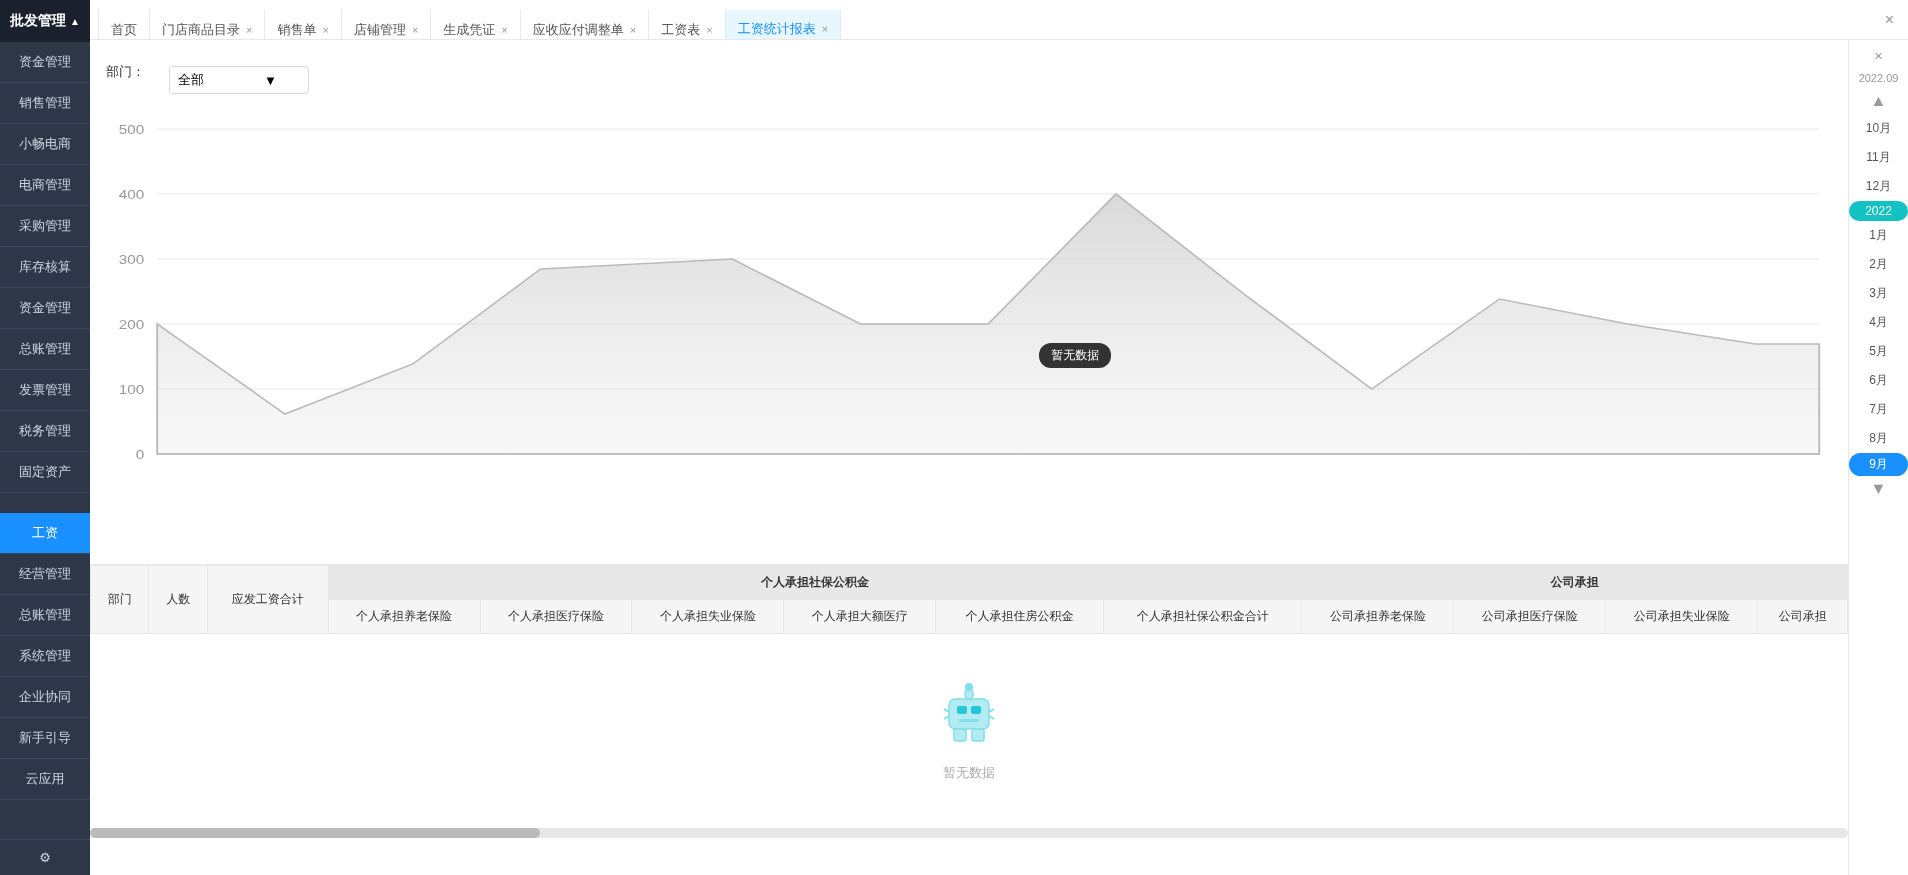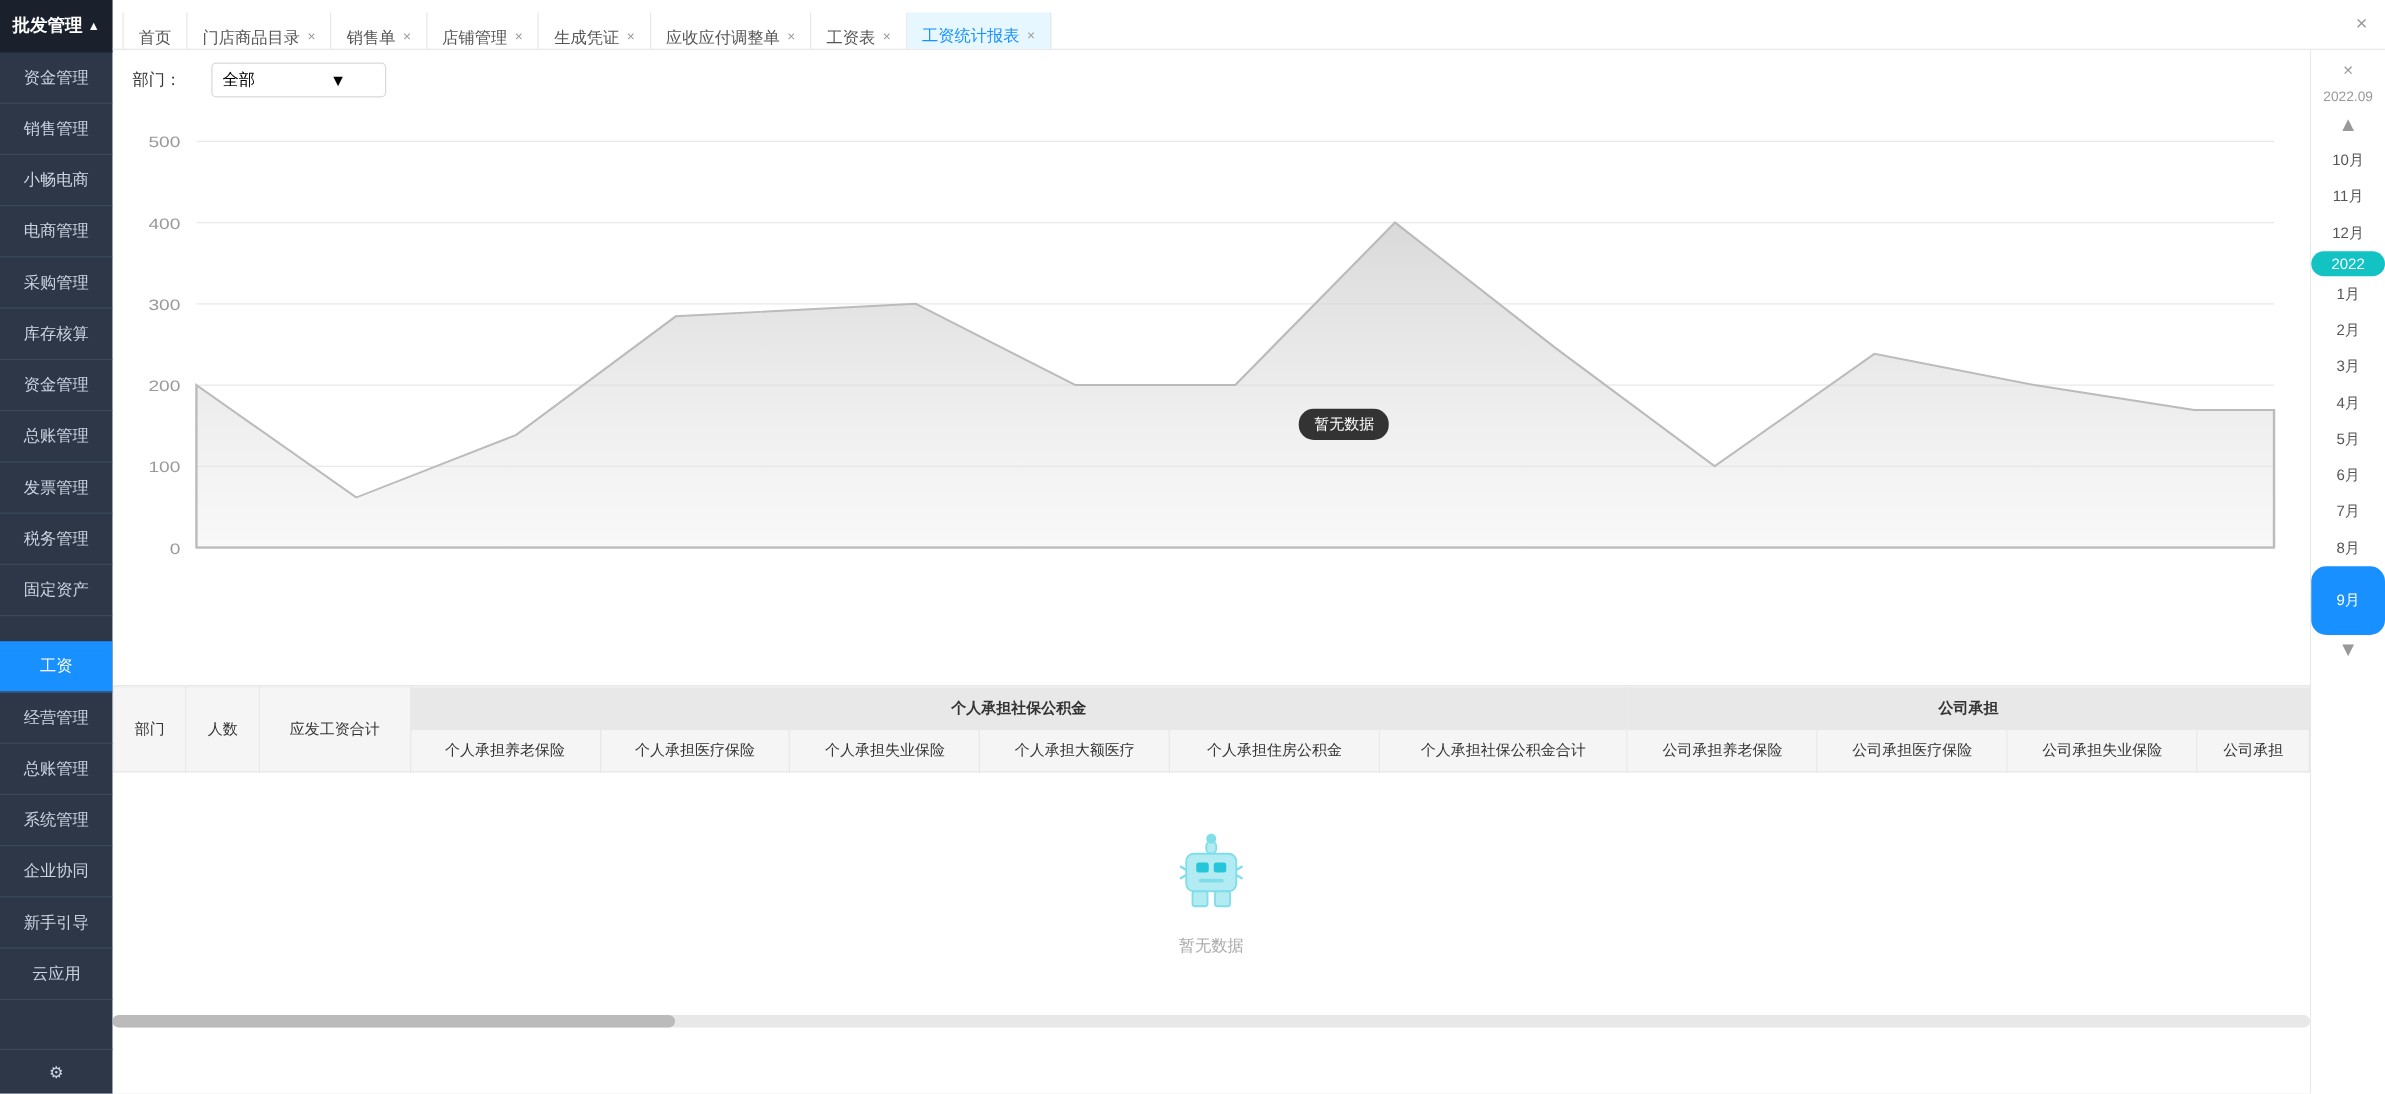--- a/index.html
+++ b/index.html
@@ -147,20 +147,21 @@
       display: flex;
       align-items: center;
       border: 1px solid #d9d9d9;
       border-radius: 4px;
       padding: 4px 8px;
       font-size: 13px;
       cursor: pointer;
       min-width: 140px;
       gap: 60px;
       background: #fff;
+      margin-top: 16px;
     }
 
     
     .chart-area {
       flex: 0 0 460px;
       padding: 0 16px;
       position: relative;
       overflow: hidden;
     }
 
@@ -248,21 +249,21 @@
       background: #13c2c2;
       color: #fff;
       border-radius: 12px;
       padding: 3px 8px;
       font-size: 12px;
     }
     .timeline-month.active {
       background: #1890ff;
       color: #fff;
       border-radius: 12px;
-      padding: 19px 8px;
+      padding: 3px 8px;
       font-size: 12px;
     }
     .timeline-nav {
       cursor: pointer;
       color: #999;
       font-size: 16px;
       padding: 4px;
     }
     .close-panel {
       cursor: pointer;

